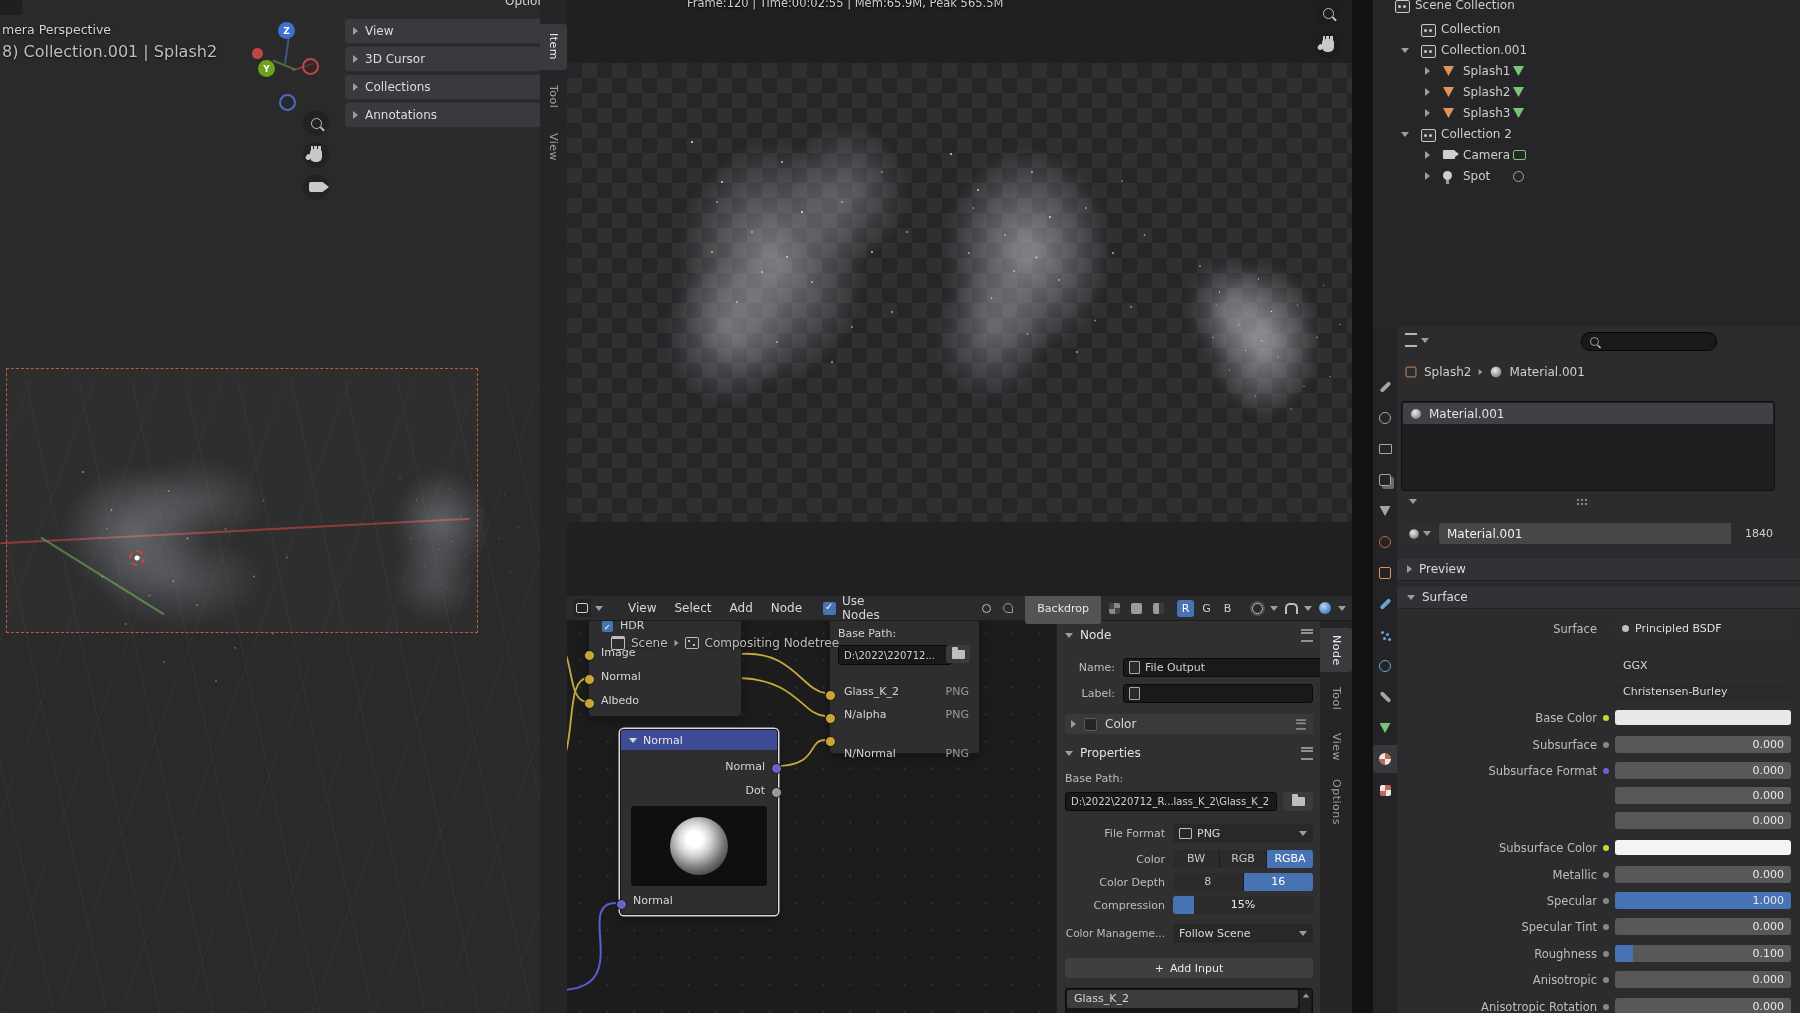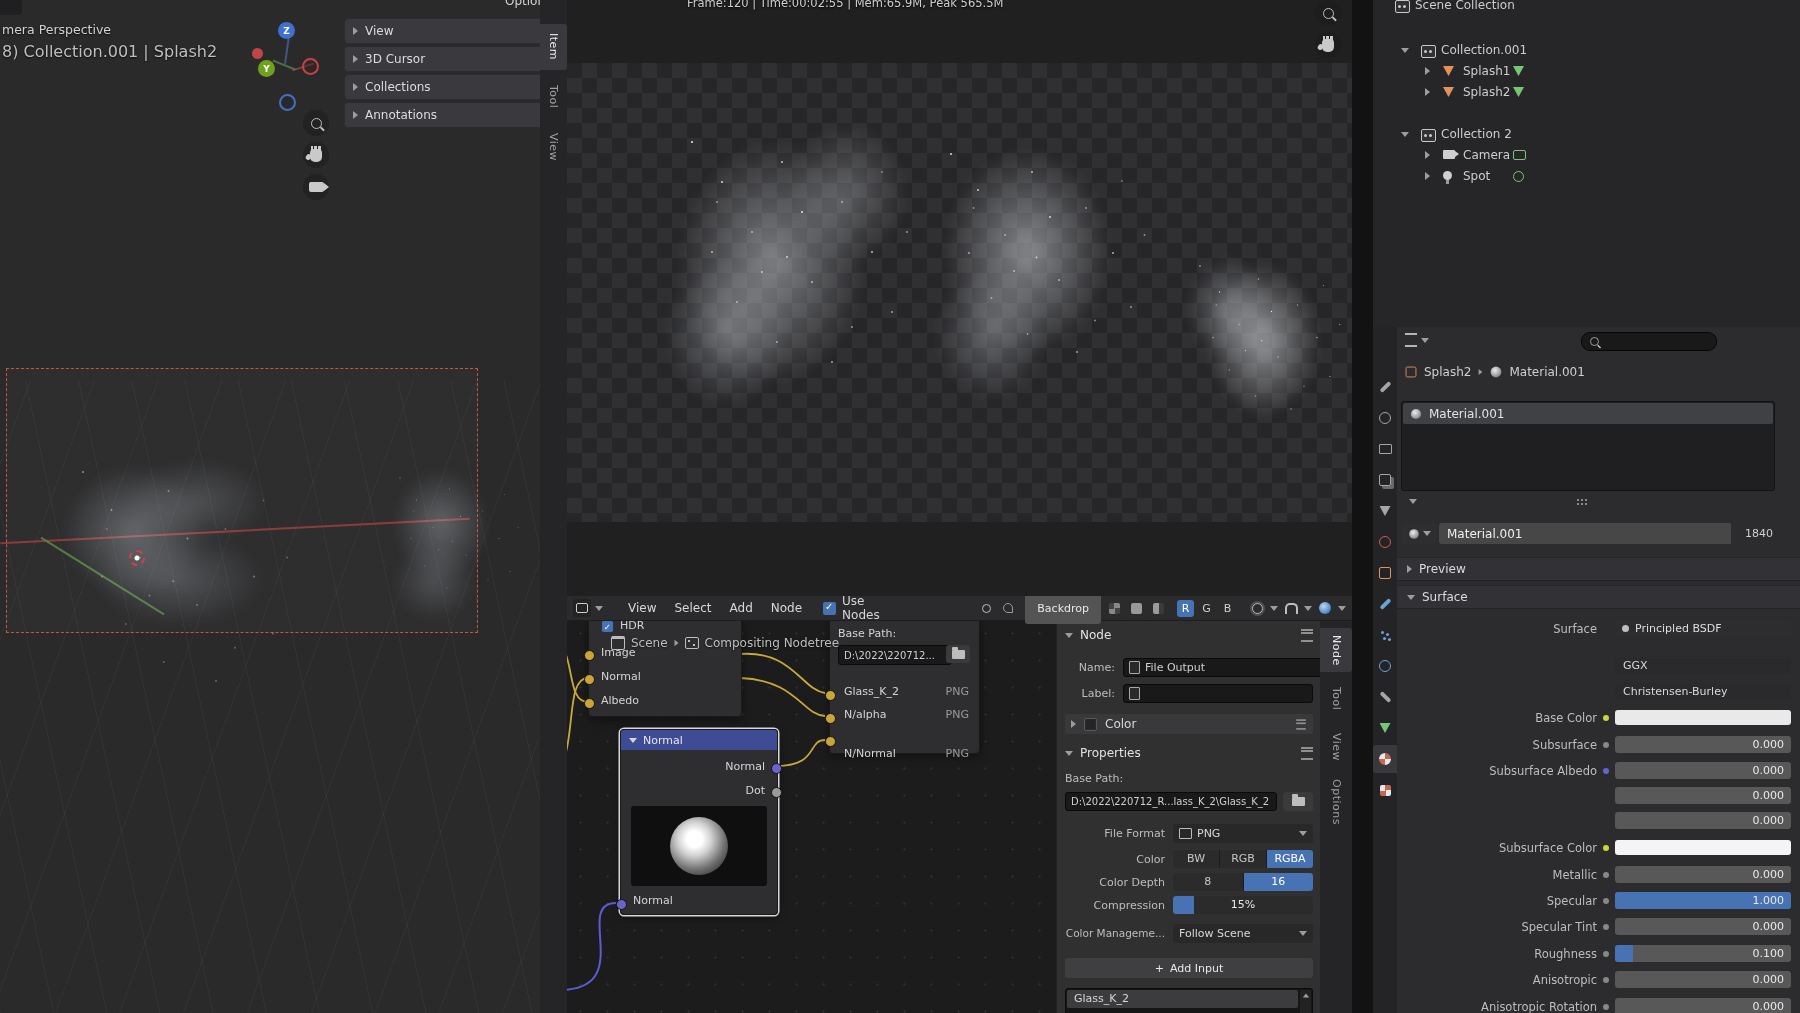--- a/index.html
+++ b/index.html
@@ -465,35 +465,45 @@
     </div>
   </div>
 
   <div class="abs gap-strip"></div>
 
   <div id="outliner" class="abs">
     <div class="orow" style="top:-5px">
       <span class="oi ol-col" style="left:22px"></span>
       <span style="position:absolute;left:42px">Scene Collection</span>
     </div>
+    <div class="orow" style="top:19px">
+      <span class="oi ol-col" style="left:48px"></span>
+      <span style="position:absolute;left:68px">Collection</span>
+    </div>
     <div class="orow" style="top:40px">
       <span class="oi tr d" style="left:28px;top:8px"></span>
       <span class="oi ol-col" style="left:48px"></span>
       <span style="position:absolute;left:68px">Collection.001</span>
     </div>
     <div class="orow" style="top:61px">
       <span class="oi tr r" style="left:52px;top:6px"></span>
       <span class="oi ol-mesh" style="left:70px"></span>
       <span style="position:absolute;left:90px">Splash1</span>
       <span class="oi ol-tri-g" style="left:140px"></span>
     </div>
     <div class="orow" style="top:82px">
       <span class="oi tr r" style="left:52px;top:6px"></span>
       <span class="oi ol-mesh" style="left:70px"></span>
       <span style="position:absolute;left:90px">Splash2</span>
+      <span class="oi ol-tri-g" style="left:140px"></span>
+    </div>
+    <div class="orow" style="top:103px">
+      <span class="oi tr r" style="left:52px;top:6px"></span>
+      <span class="oi ol-mesh" style="left:70px"></span>
+      <span style="position:absolute;left:90px">Splash3</span>
       <span class="oi ol-tri-g" style="left:140px"></span>
     </div>
     <div class="orow" style="top:124px">
       <span class="oi tr d" style="left:28px;top:8px"></span>
       <span class="oi ol-col" style="left:48px"></span>
       <span style="position:absolute;left:68px">Collection 2</span>
     </div>
     <div class="orow" style="top:166px">
       <span class="oi tr r" style="left:52px;top:6px"></span>
       <span class="oi ol-light" style="left:70px"></span>
@@ -631,21 +641,21 @@
         <span class="plabel">Subsurface</span>
         <span class="pdot"></span>
       <div class="pfield">
           <div class="slider plain">
             <div class="fill" style="width: 0%;"></div>
             <span class="sval">0.000</span>
           </div>
         </div>
       </div>
     <div class="prow" style="top:435px">
-        <span class="plabel">Subsurface Albedo</span>
+        <span class="plabel">Subsurface Format</span>
         <span class="pdot p"></span>
       <div class="pfield">
           <div class="slider plain">
             <div class="fill" style="width: 0%;"></div>
             <span class="sval">0.000</span>
           </div>
         </div>
       </div>
     <div class="prow" style="top:460px">
         <span class="plabel"></span>

